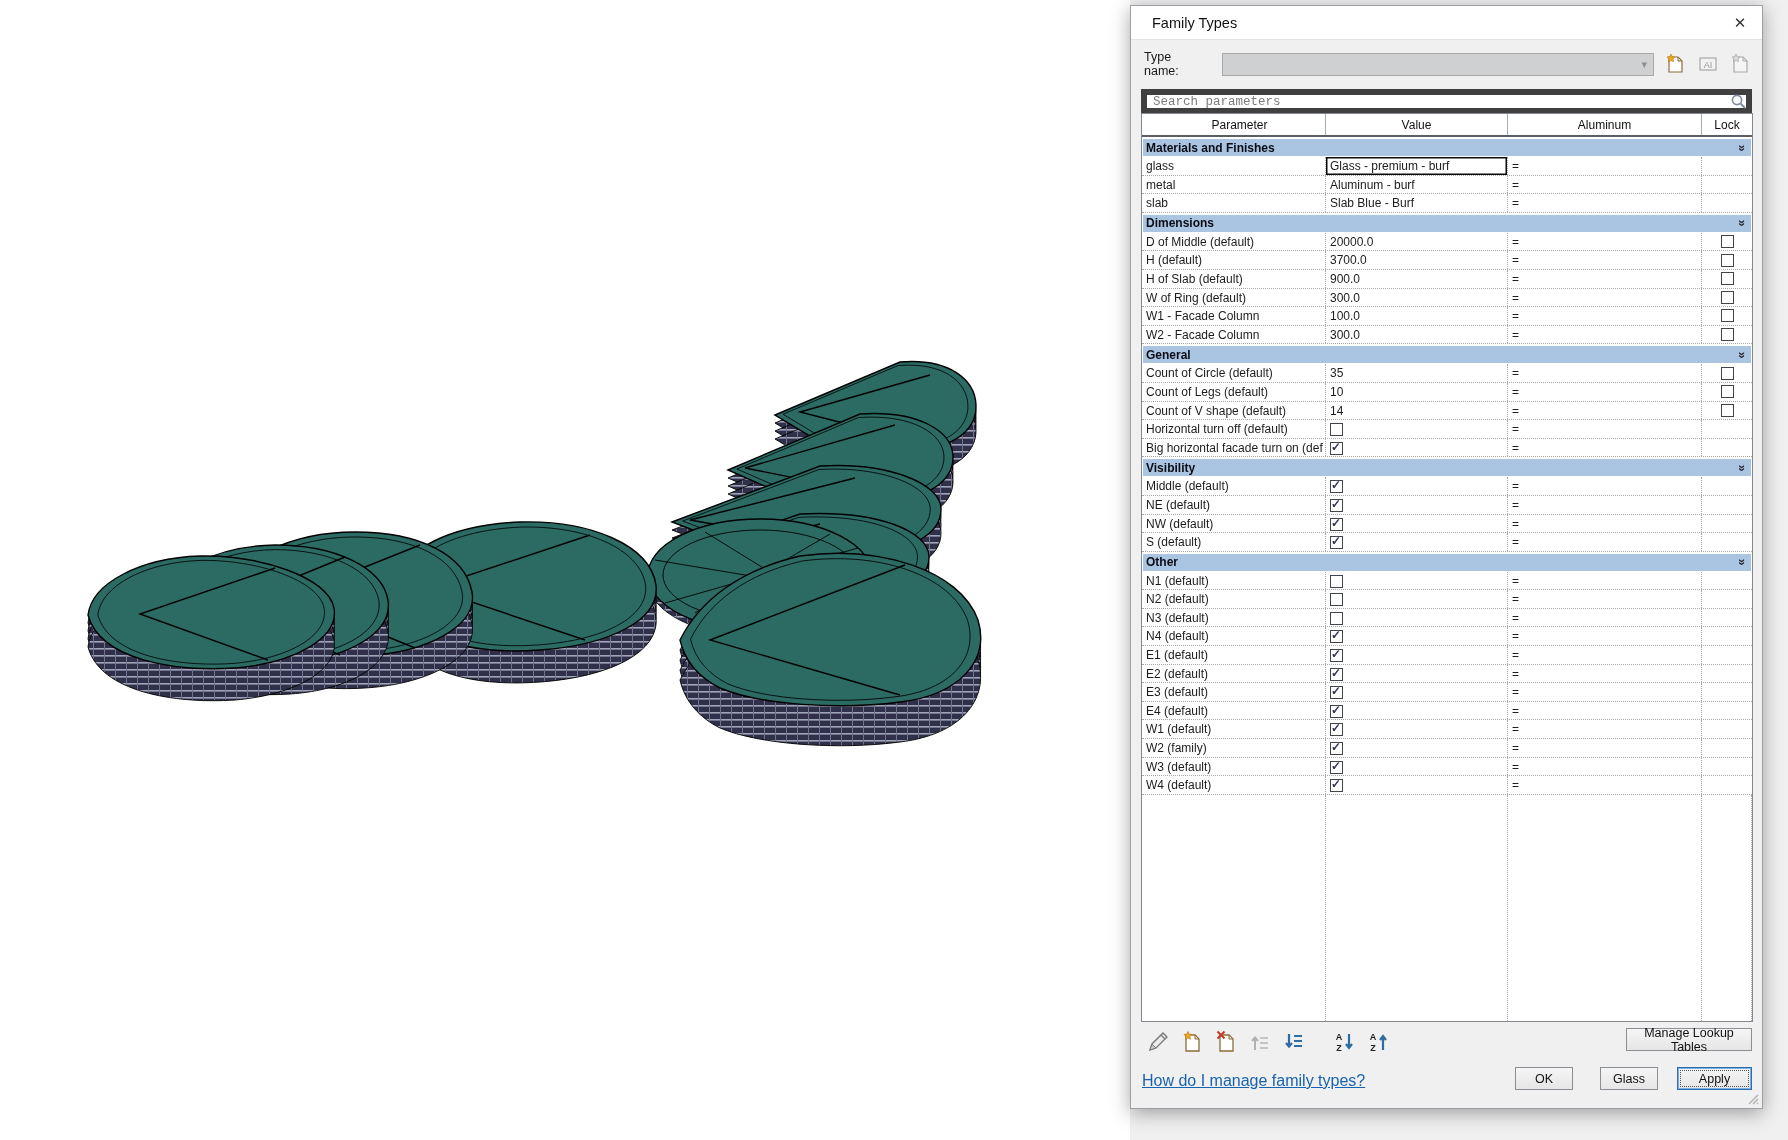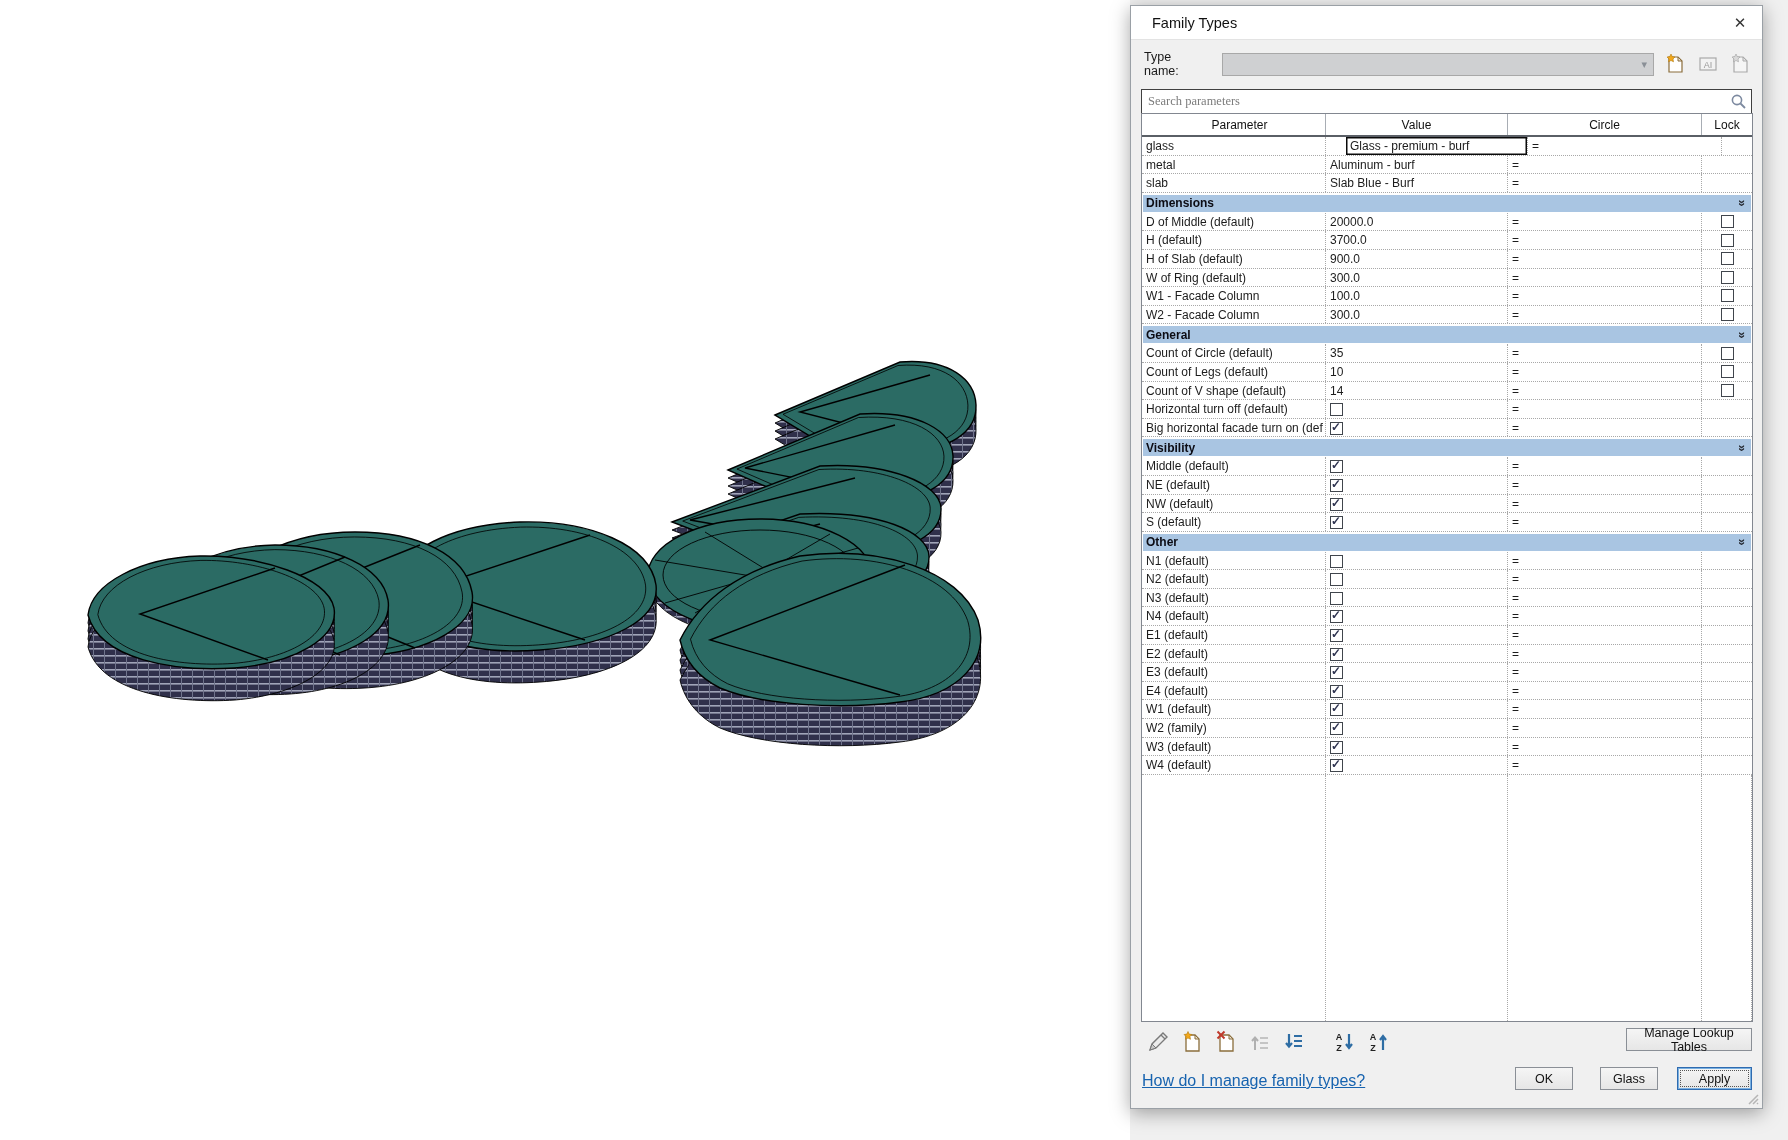--- a/index.html
+++ b/index.html
@@ -24,22 +24,22 @@
   #titlebar .t{font-size:14.5px;padding-left:21px;color:#111;}
   #close{width:44px;height:33px;display:flex;align-items:center;justify-content:center;
     font-size:15px;color:#333;cursor:pointer;}
   #typerow{display:flex;align-items:center;margin:10px 10px 0 13px;}
   #typerow .lbl{font-size:12.5px;margin-right:14px;}
   #typecombo{width:438px;height:23px;background:#cfd0d2;border:1px solid #a8a8a8;
     display:flex;align-items:center;justify-content:flex-end;box-sizing:border-box;}
   #typecombo .arr{color:#8a8f96;font-size:11px;margin-right:6px;}
   .tico{width:24px;height:24px;margin-left:9px;display:flex;align-items:center;justify-content:center;}
   #searchwrap{position:relative;margin:11px 10px 0 10px;}
-  #search{width:100%;height:25px;box-sizing:border-box;border:1px solid #404040;background:#fff;
-    font-family:Liberation Serif, serif;font-size:12.5px;padding:0 26px 0 6px;color:#3b82f6;}
+  #search{width:100%;height:25px;box-sizing:border-box;border:6px solid #404040;background:#fff;
+    font-family:Liberation Mono, monospace;font-size:12.5px;padding:0 26px 0 6px;color:#3b82f6;}
   #search::placeholder{color:#7c7c7c;}
   #searchwrap svg{position:absolute;right:5px;top:4px;}
 
   
   #tablewrap{position:absolute;left:10px;top:107px;width:612px;height:909px;
     background:#fff;border:1px solid #828790;box-sizing:border-box;display:flex;flex-direction:column;}
   #thead{display:flex;height:21px;flex:none;background:#ffffff;border-bottom:2px solid #5a5f66;}
   #thead .hc{display:flex;align-items:center;justify-content:center;font-size:12px;color:#111;
     border-right:1px solid #a8adb4;box-sizing:border-box;}
   #thead .hc:last-child{border-right:none;}
@@ -47,21 +47,21 @@
   #tbody{flex:1;display:flex;flex-direction:column;overflow:hidden;}
   .sectionrow{height:17px;flex:none;background:#a9c5e2;display:flex;align-items:center;
     justify-content:space-between;padding:0 5px 0 3px;margin:2px 1px 1px 1px;
     font-weight:bold;font-size:12px;color:#0c0c14;}
   .chev{display:inline-block;transform:rotate(90deg);font-size:12px;font-weight:bold;color:#2a2f38;}
   .chev.down{transform:rotate(-90deg);}
   .prow{height:18.6px;flex:none;display:flex;box-sizing:border-box;border-bottom:1px dotted #a8a8a8;}
   .cell{box-sizing:border-box;border-right:1px dotted #a8a8a8;padding:2px 3px 0 4px;font-size:12px;
     white-space:nowrap;overflow:hidden;color:#1c1c1c;}
   .cell.lock{display:flex;align-items:center;justify-content:center;border-right:none;padding:0;}
-  .cell.value.sel{box-shadow:inset 0 0 0 1.5px #0a0a0a;margin-left:20px;}
+  .cell.value.sel{box-shadow:inset 0 0 0 1.5px #0a0a0a;}
   .cb{width:13px;height:13px;border:1px solid #40454c;background:#fff;display:inline-block;
     position:relative;box-sizing:border-box;}
   .cell.value .cb{margin-top:1px;}
   .cb.on::after{content:"\2713";position:absolute;left:0px;top:-2px;font-size:12px;
     font-weight:bold;color:#2e3350;line-height:13px;}
   #tfill{flex:1;display:flex;}
   #tfill .cell{border-bottom:none;height:100%;}
 
   
   #btoolbar{position:absolute;left:14px;top:1023px;display:flex;align-items:center;gap:9px;}
@@ -232,24 +232,28 @@
     <svg width="17" height="17" viewBox="0 0 17 17">
       <circle cx="7" cy="7" r="4.6" fill="none" stroke="#7d8aa0" stroke-width="1.6"></circle>
       <line x1="10.5" y1="10.5" x2="15" y2="15" stroke="#7d8aa0" stroke-width="1.8"></line>
     </svg>
   </div>
 
   <div id="tablewrap">
     <div id="thead">
       <div class="hc w-param">Parameter</div>
       <div class="hc w-value">Value</div>
-      <div class="hc w-formula">Circle</div>
+      <div class="hc w-formula">Aluminum</div>
       <div class="hc w-lock">Lock</div>
     </div>
     <div id="tbody">
+        <div class="sectionrow">
+          <div class="" style="font-weight: bold;">Materials and Finishes</div>
+          <div class="chev">»</div>
+        </div>
         <div class="prow">
           <div class="cell param w-param">glass</div>
           <div class="cell value w-value sel">Glass - premium - burf</div>
           <div class="cell formula w-formula">=</div>
           <div class="cell lock w-lock"></div>
         </div>
         <div class="prow">
           <div class="cell param w-param">metal</div>
           <div class="cell value w-value">Aluminum - burf</div>
           <div class="cell formula w-formula">=</div>

